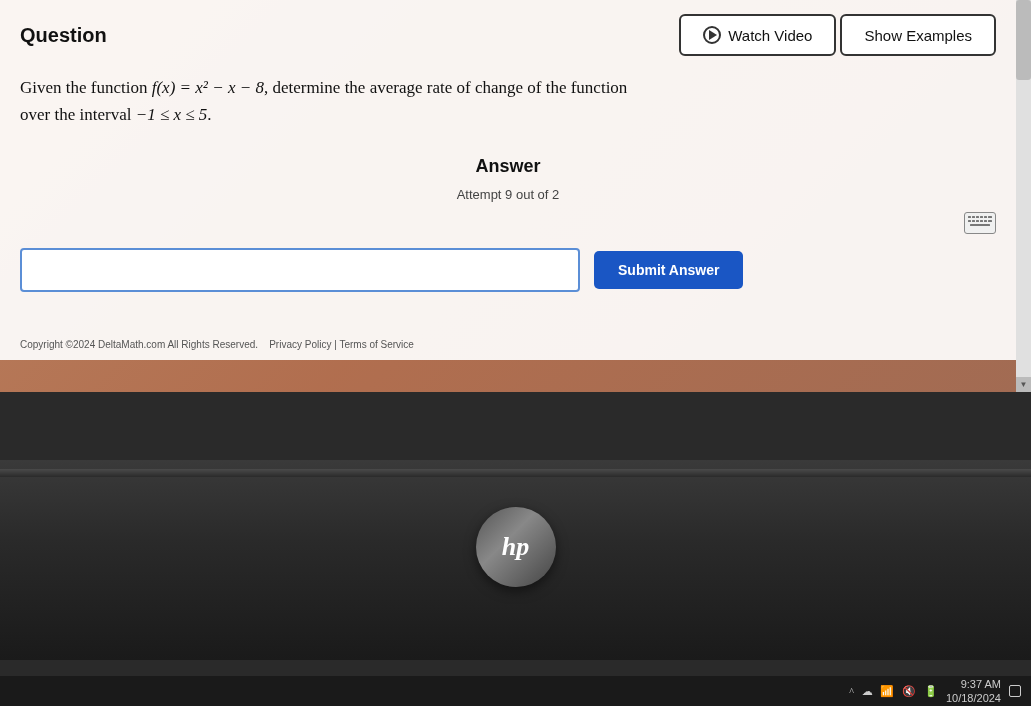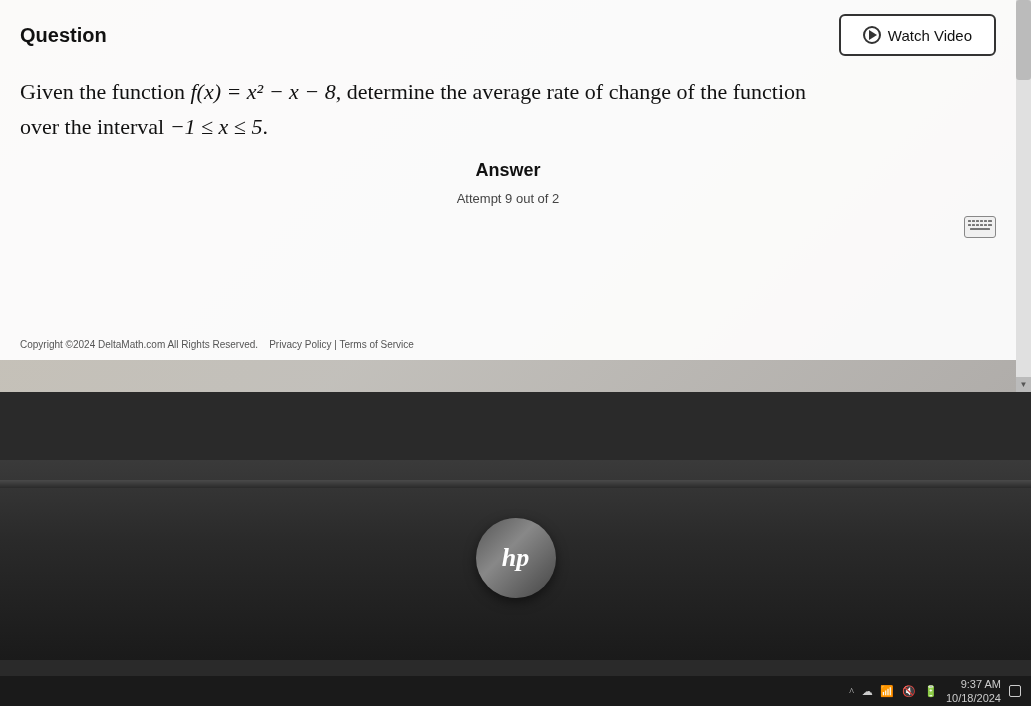--- a/index.html
+++ b/index.html
@@ -13,21 +13,21 @@
       position: relative;
     }
 
     
     .screen {
       position: absolute;
       top: 0;
       left: 0;
       width: 1031px;
       height: 392px;
-      background: #e5e5e5;
+      background: #c2410c;
       overflow: hidden;
     }
 
     
     .bg-overlay {
       position: absolute;
       top: 0; left: 0; right: 0; bottom: 0;
       background: 
         linear-gradient(135deg, rgba(180,170,150,0.6) 0%, rgba(160,155,145,0.5) 50%, rgba(140,135,130,0.6) 100%);
       z-index: 0;
@@ -107,24 +107,24 @@
       border-radius: 6px;
       font-size: 15px;
       font-family: Arial, sans-serif;
       cursor: pointer;
       color: #111;
       font-weight: 500;
     }
 
     
     .question-text {
-      font-size: 22px;
+      font-size: 17px;
       color: #111;
       line-height: 1.6;
-      margin-bottom: 16px;
+      margin-bottom: 28px;
       font-family: 'Times New Roman', serif;
     }
 
     .question-text .math {
       font-style: italic;
     }
 
     
     .answer-section {
       margin-top: 10px;
@@ -252,21 +252,21 @@
       position: absolute;
       top: 460px;
       left: 0;
       width: 1031px;
       height: 200px;
       background: linear-gradient(180deg, #3a3a3a 0%, #2a2a2a 40%, #1a1a1a 100%);
       display: flex;
       flex-direction: column;
       align-items: center;
       justify-content: flex-start;
-      padding-top: 20px;
+      padding-top: 9px;
     }
 
     .monitor-bezel-line {
       width: 100%;
       height: 8px;
       background: linear-gradient(180deg, #4a4a4a, #2a2a2a);
       margin-bottom: 30px;
     }
 
     
@@ -344,20 +344,21 @@
     <div class="header-row">
       <span class="question-label">Question</span>
 
       <div class="header-buttons">
         <button class="btn-watch-video">
           <span class="play-icon">
             <span class="play-triangle"></span>
           </span>
           <span>Watch Video</span>
         </button>
+        <button class="btn-show-examples">Show Examples</button>
       </div>
     </div>
 
     <div class="question-text">
       <span>Given the function </span><span class="math">f(x) = x² − x − 8</span><span>, determine the average rate of change of the function</span><br>
       <span>over the interval </span><span class="math">−1 ≤ x ≤ 5</span><span>.</span>
     </div>
 
     <div class="answer-section">
       <div class="answer-header">
@@ -375,20 +376,24 @@
             <rect x="4" y="4" width="3" height="2" rx="0.5" fill="#777"></rect>
             <rect x="8" y="4" width="3" height="2" rx="0.5" fill="#777"></rect>
             <rect x="12" y="4" width="3" height="2" rx="0.5" fill="#777"></rect>
             <rect x="16" y="4" width="3" height="2" rx="0.5" fill="#777"></rect>
             <rect x="20" y="4" width="4" height="2" rx="0.5" fill="#777"></rect>
             <rect x="2" y="8" width="20" height="2" rx="0.5" fill="#777"></rect>
           </svg>
         </div>
       </div>
 
+      <div class="input-row">
+        <input type="text" class="answer-input" placeholder="" style="">
+        <button class="btn-submit">Submit Answer</button>
+      </div>
     </div>
 
     <div class="footer">
       <span>Copyright ©2024 DeltaMath.com All Rights Reserved.</span>
       &nbsp;&nbsp;
       <a href="#">Privacy Policy</a>
       <span>|</span>
       <a href="#">Terms of Service</a>
     </div>
   </div>

